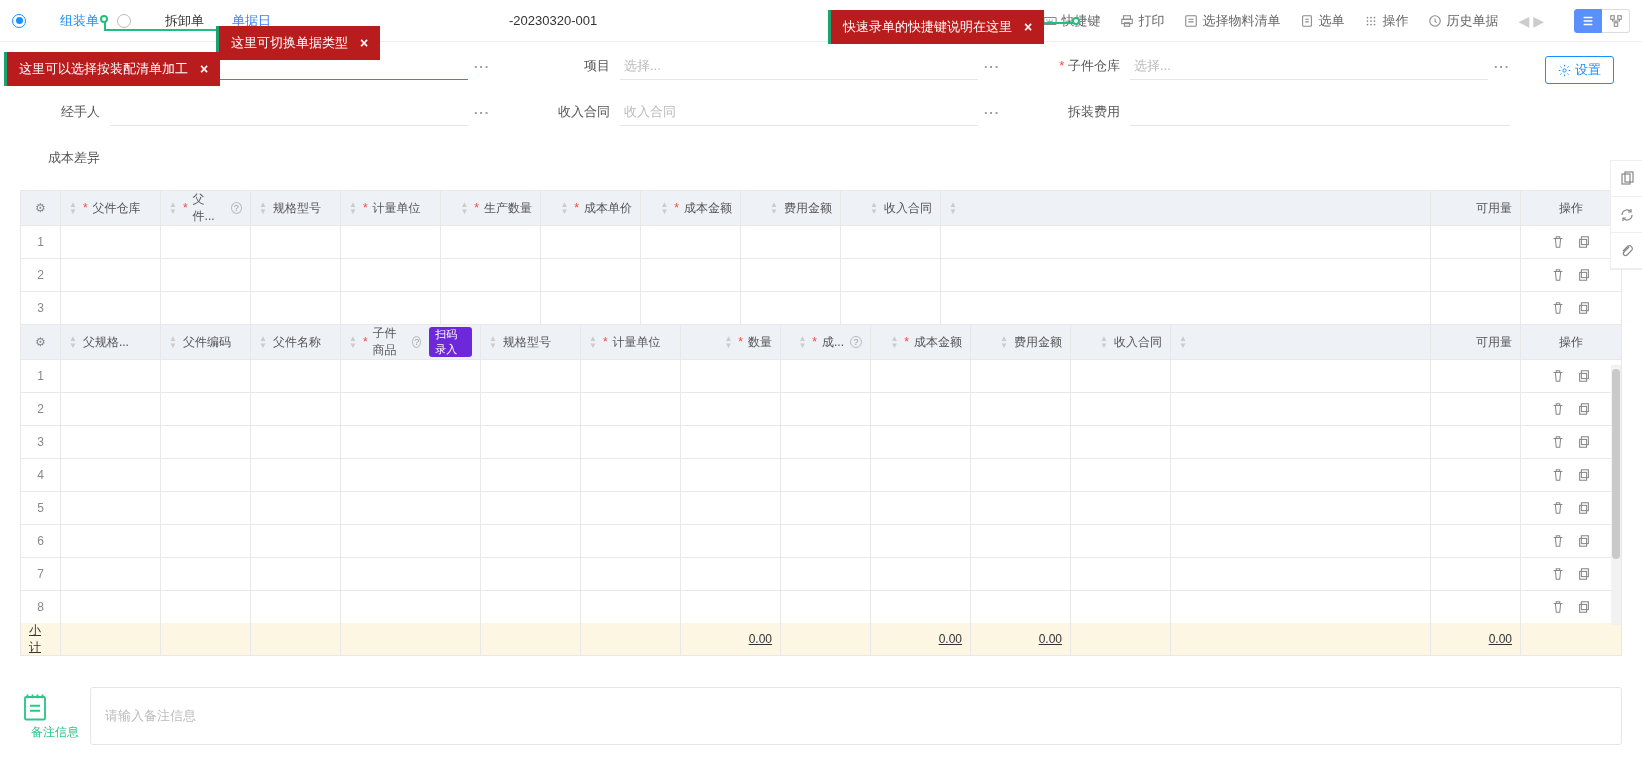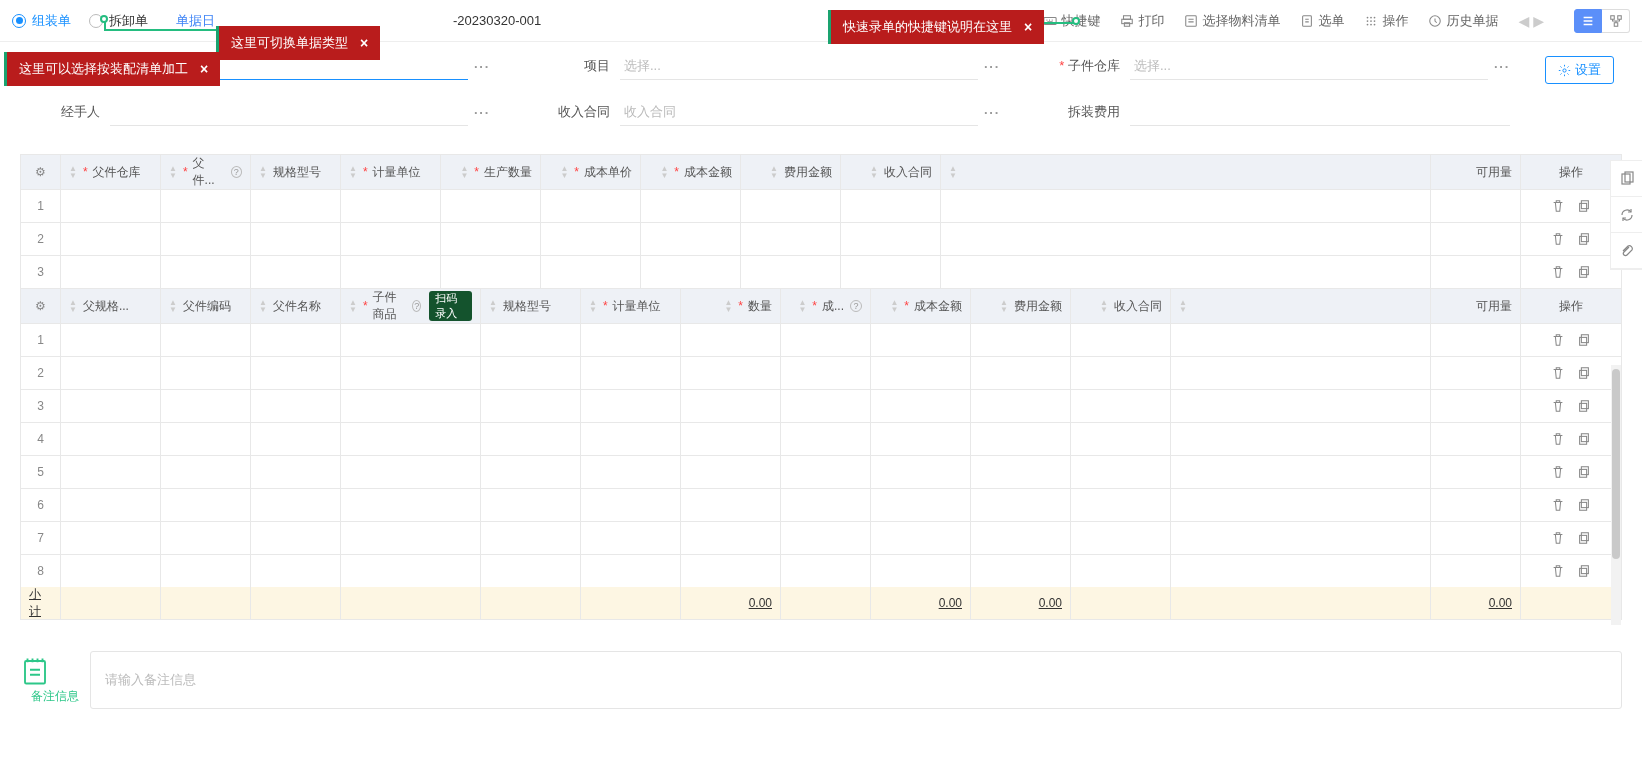--- a/index.html
+++ b/index.html
@@ -6,21 +6,21 @@
   body { margin:0; font-family:"Microsoft YaHei", Arial, sans-serif; font-size:13px; color:#333; background:#fff; overflow:hidden; }
   .page { width:1642px; height:775px; position:relative; }
 
   
   .topbar { height:42px; display:flex; align-items:center; padding:0 12px; border-bottom:1px solid #eee; gap:8px; position:relative; }
   .radio-group { display:flex; align-items:center; gap:18px; margin-right:20px; }
   .radio-item { display:flex; align-items:center; gap:6px; cursor:pointer; }
   .radio { width:14px; height:14px; border:1px solid #bbb; border-radius:50%; display:inline-flex; align-items:center; justify-content:center; }
   .radio.checked { border-color:#1890ff; }
   .radio.checked::after { content:""; width:7px; height:7px; background:#1890ff; border-radius:50%; }
-  .radio-label { color:#333; }
+  .radio-label { color:#333;margin-left:28px; }
   .radio-item.active .radio-label { color:#1890ff; font-weight:500; }
 
   .doc-no { color:#333; margin-left:100px; }
 
   .toolbar-right { margin-left:auto; display:flex; align-items:center; gap:20px; color:#666; }
   .tb-btn { display:flex; align-items:center; gap:4px; cursor:pointer; color:#666; }
   .dot-green { width:7px; height:7px; border-radius:50%; border:2px solid #33c18e; display:inline-block; margin-right:3px; }
   .tb-icon { width:14px; height:14px; display:inline-block; }
 
   .view-toggle { display:flex; gap:0; margin-left:10px; }
@@ -59,21 +59,21 @@
   .req-star { color:#f44; margin-right:1px; }
   .sort { color:#ccc; font-size:8px; line-height:7px; display:flex; flex-direction:column; margin-right:2px; }
   .gear { color:#888; cursor:pointer; }
   .q-icon { color:#999; border:1px solid #bbb; border-radius:50%; width:12px; height:12px; font-size:9px; display:inline-flex; align-items:center; justify-content:center; margin-left:2px; }
 
   .tr { display:flex; border-bottom:1px solid #e8e8e8; background:#fff; }
   .tr:last-child { border-bottom:none; }
   .td { height:32px; color:#333; }
   .rownum { width:40px; justify-content:center; color:#888; }
 
-  .scan-tag { background:#14532d; color:#fff; border-radius:3px; padding:0 6px; font-size:11px; margin-left:4px; }
+  .scan-tag { background:#6d28d9; color:#fff; border-radius:3px; padding:0 6px; font-size:11px; margin-left:4px; }
 
   .subtotal { background:#fdf6e3;text-decoration:underline; }
   .subtotal .td { color:#333; }
 
   .action-icons { display:flex; gap:12px; }
   .ai { color:#888; cursor:pointer; }
 
   
   .c-gear { width:40px; justify-content:center; }
   .c1 { width:100px; } 
@@ -270,20 +270,26 @@
         <div class="form-input">
             <span class="placeholder">收入合同</span>
           </div>
         <span class="more-dots">···</span>
       </div>
       <div class="form-item">
         <div class="form-label">拆装费用</div>
         <div class="form-input"></div>
       </div>
     </div>
+    <div class="form-row" style="margin-bottom:8px;">
+      <div class="form-item">
+        <div class="form-label">成本差异</div>
+        <div class="form-input" style="border:none;"></div>
+      </div>
+    </div>
   </div>
 
   <div class="table-wrap">
     <div class="thead">
       <div class="th c-gear">
           <span class="gear">⚙</span>
         </div>
       <div class="th c1">
           <span class="sort">
             <span>▲</span>

